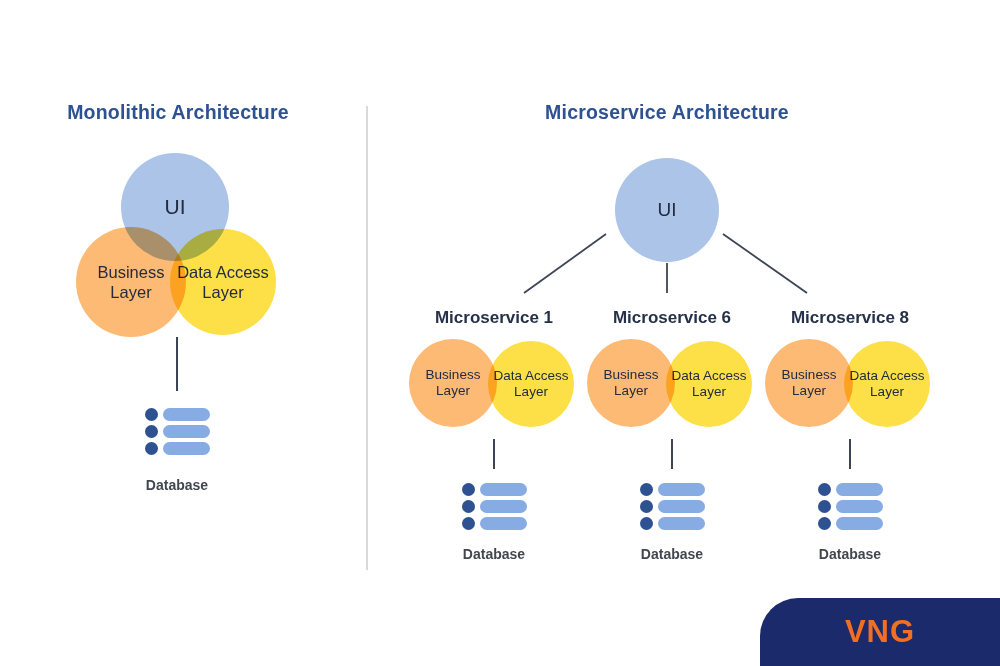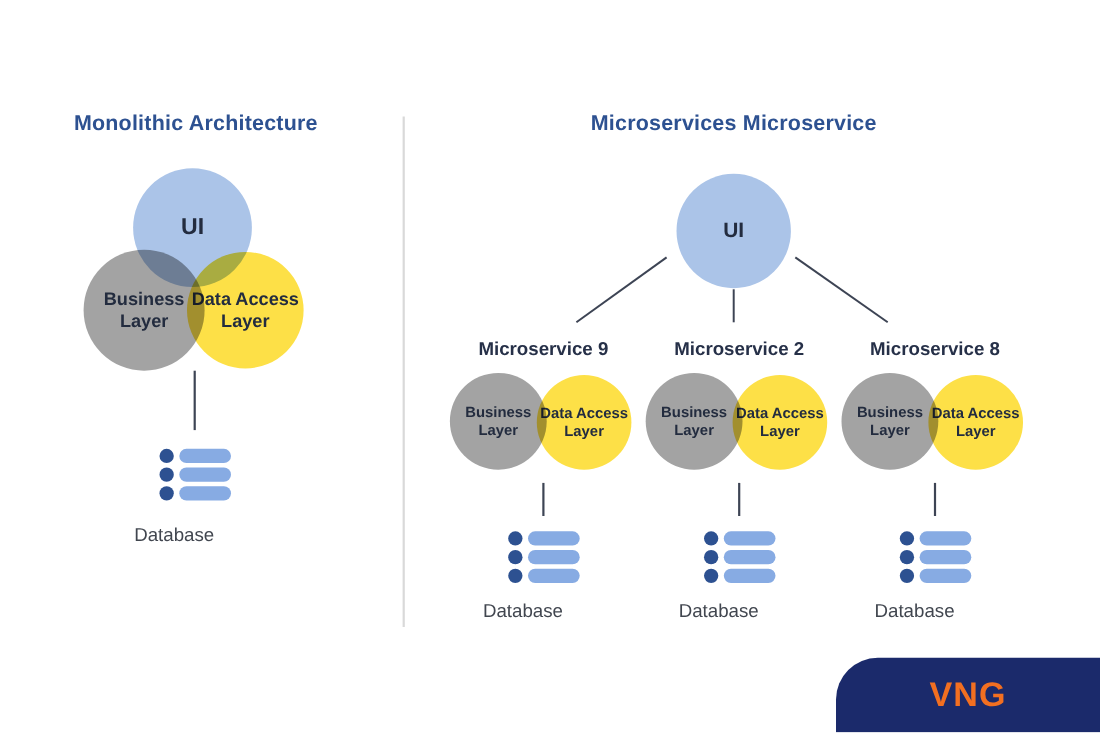--- a/index.html
+++ b/index.html
@@ -31,25 +31,25 @@
   }
   .circle {
     position: absolute;
     border-radius: 50%;
     display: flex;
     align-items: center;
     justify-content: center;
     text-align: center;
     mix-blend-mode: multiply;
     color: #232c3f;
-    font-weight: bold;
+    font-weight: normal;
   }
   .circle span { display: block; line-height: 1.22; }
   .c-ui      { background: #abc4e8; }
-  .c-biz     { background: #a3a3a3; }
+  .c-biz     { background: #fdba74; }
   .c-data    { background: #fde047; }
 
   .mono-ui   { left: 121px; top: 153px; width: 108px; height: 108px; font-size: 21px; }
   .mono-biz  { left:  76px; top: 227px; width: 110px; height: 110px; font-size: 16.5px; }
   .mono-data { left: 170px; top: 229px; width: 106px; height: 106px; font-size: 16.5px; }
 
   .micro-ui  { left: 615px; top: 158px; width: 104px; height: 104px; font-size: 19px; }
 
   .ms-name {
     position: absolute;
@@ -69,22 +69,23 @@
     flex-direction: column;
     gap: 4px;
   }
   .db-row { display: flex; align-items: center; gap: 5px; }
   .db-dot { width: 13px; height: 13px; border-radius: 50%; background: #2d5191; }
   .db-bar { width: 47px; height: 13px; border-radius: 7px; background: #87abe3; }
 
   .db-label {
     position: absolute;
     width: 110px;
-    font-weight: normal;
-    font-size: 17px;
+    text-align: center;
+    font-weight: bold;
+    font-size: 14px;
     color: #41464f;
   }
 
   .logo-box {
     position: absolute;
     left: 760px; top: 598px;
     width: 240px; height: 68px;
     background: #1b2a6b;
     border-top-left-radius: 38px;
     display: flex;
@@ -149,28 +150,28 @@
         </div>
       <div class="db-row">
           <span class="db-dot"></span>
           <span class="db-bar"></span>
         </div>
     </div>
     <div class="db-label" style="left:122px; top:477px;">Database</div>
   </section>
 
   <section>
-    <h2 class="section-title" style="left:517px; top:101px; width:300px; margin:0;">Microservices Microservice</h2>
+    <h2 class="section-title" style="left:517px; top:101px; width:300px; margin:0;">Microservice Architecture</h2>
 
     <div class="circle c-ui micro-ui">
       <span>UI</span>
     </div>
 
     <div>
-      <div class="ms-name" style="left:404px;">Microservice 9</div>
+      <div class="ms-name" style="left:404px;">Microservice 1</div>
       <div class="circle c-biz ms-biz" style="left:409px;">
         <span>Business Layer</span>
       </div>
       <div class="circle c-data ms-data" style="left:488px;">
         <span>Data Access Layer</span>
       </div>
       <div class="db" style="left:462px; top:483px;">
         <div class="db-row">
             <span class="db-dot"></span>
             <span class="db-bar"></span>
@@ -181,21 +182,21 @@
           </div>
         <div class="db-row">
             <span class="db-dot"></span>
             <span class="db-bar"></span>
           </div>
       </div>
       <div class="db-label" style="left:439px; top:546px;">Database</div>
     </div>
 
     <div>
-      <div class="ms-name" style="left:582px;">Microservice 2</div>
+      <div class="ms-name" style="left:582px;">Microservice 6</div>
       <div class="circle c-biz ms-biz" style="left:587px;">
         <span>Business Layer</span>
       </div>
       <div class="circle c-data ms-data" style="left:666px;">
         <span>Data Access Layer</span>
       </div>
       <div class="db" style="left:640px; top:483px;">
         <div class="db-row">
             <span class="db-dot"></span>
             <span class="db-bar"></span>

